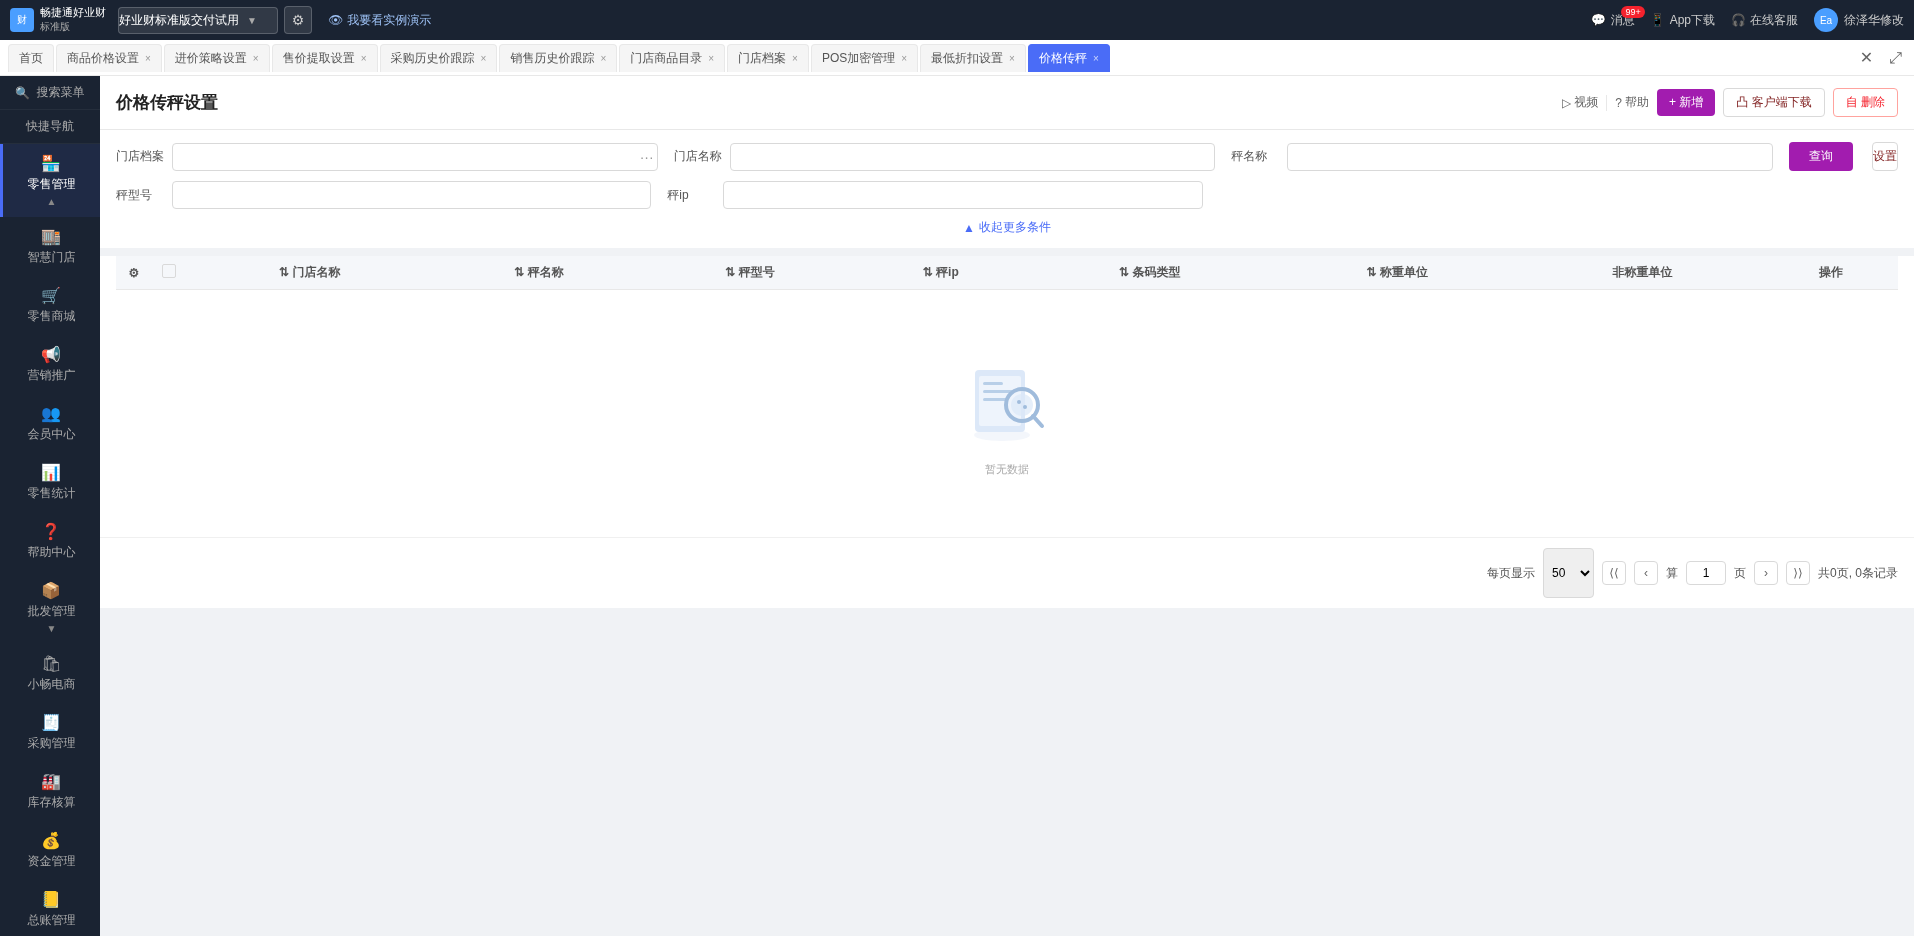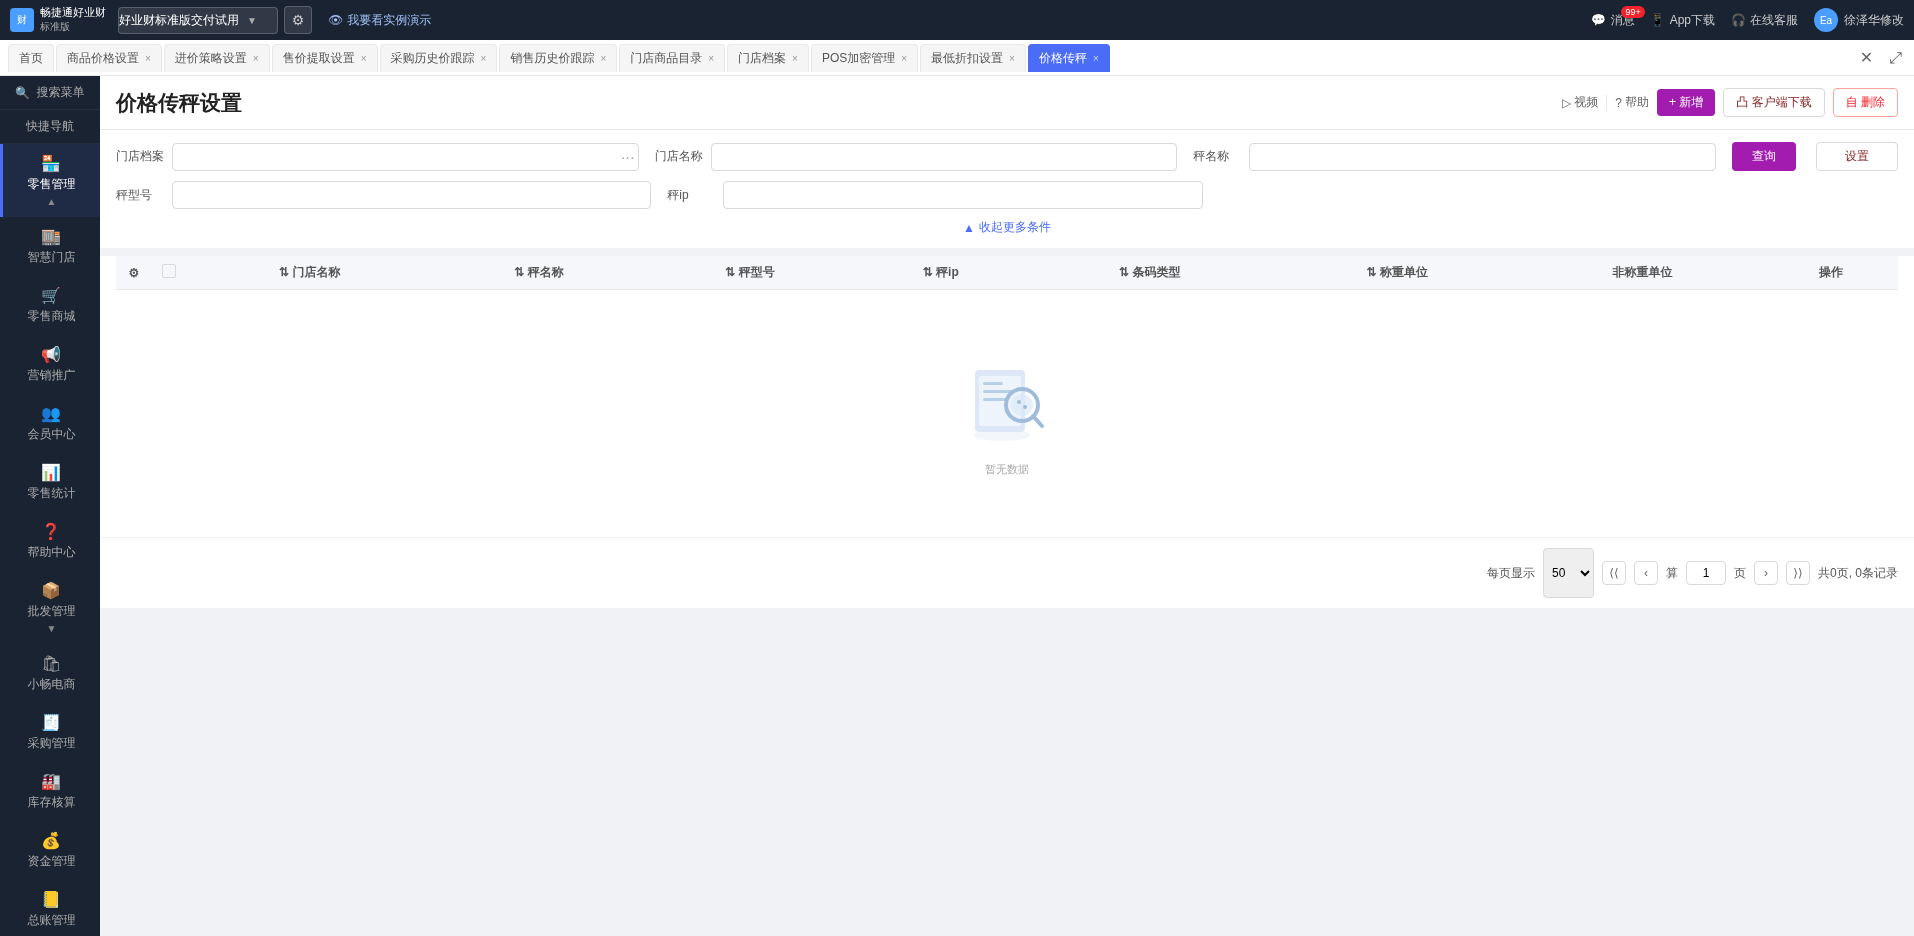--- a/index.html
+++ b/index.html
@@ -222,21 +222,21 @@
     
     .page-header {
       background: #fff;
       padding: 12px 16px;
       display: flex;
       align-items: center;
       justify-content: space-between;
       border-bottom: 1px solid #e8e8e8;
     }
     .page-title {
-      font-size: 21px;
+      font-size: 17px;
       font-weight: bold;
       color: #222;
     }
     .page-actions {
       display: flex;
       align-items: center;
       gap: 8px;
     }
     .help-link {
       color: #666;
@@ -626,23 +626,23 @@
           </div>
         </div>
         <div class="form-field">
           <span class="form-label">门店名称</span>
           <input type="text" class="form-input" style="">
         </div>
         <div class="form-field">
           <span class="form-label">秤名称</span>
           <input type="text" class="form-input" style="">
         </div>
-        <div style="display:flex;gap:8px;flex-shrink:0;">
+        <div style="display:flex;gap:19px;flex-shrink:0;">
           <button class="btn-primary" style="padding:5px 20px;">查询</button>
-          <button class="btn-default" style="padding:5px 28px;margin-left:12px;">设置</button>
+          <button class="btn-default" style="padding:5px 0;">设置</button>
         </div>
       </div>
       <div class="form-row">
         <div class="form-field">
           <span class="form-label">秤型号</span>
           <input type="text" class="form-input" style="">
         </div>
         <div class="form-field">
           <span class="form-label">秤ip</span>
           <input type="text" class="form-input" style="">

